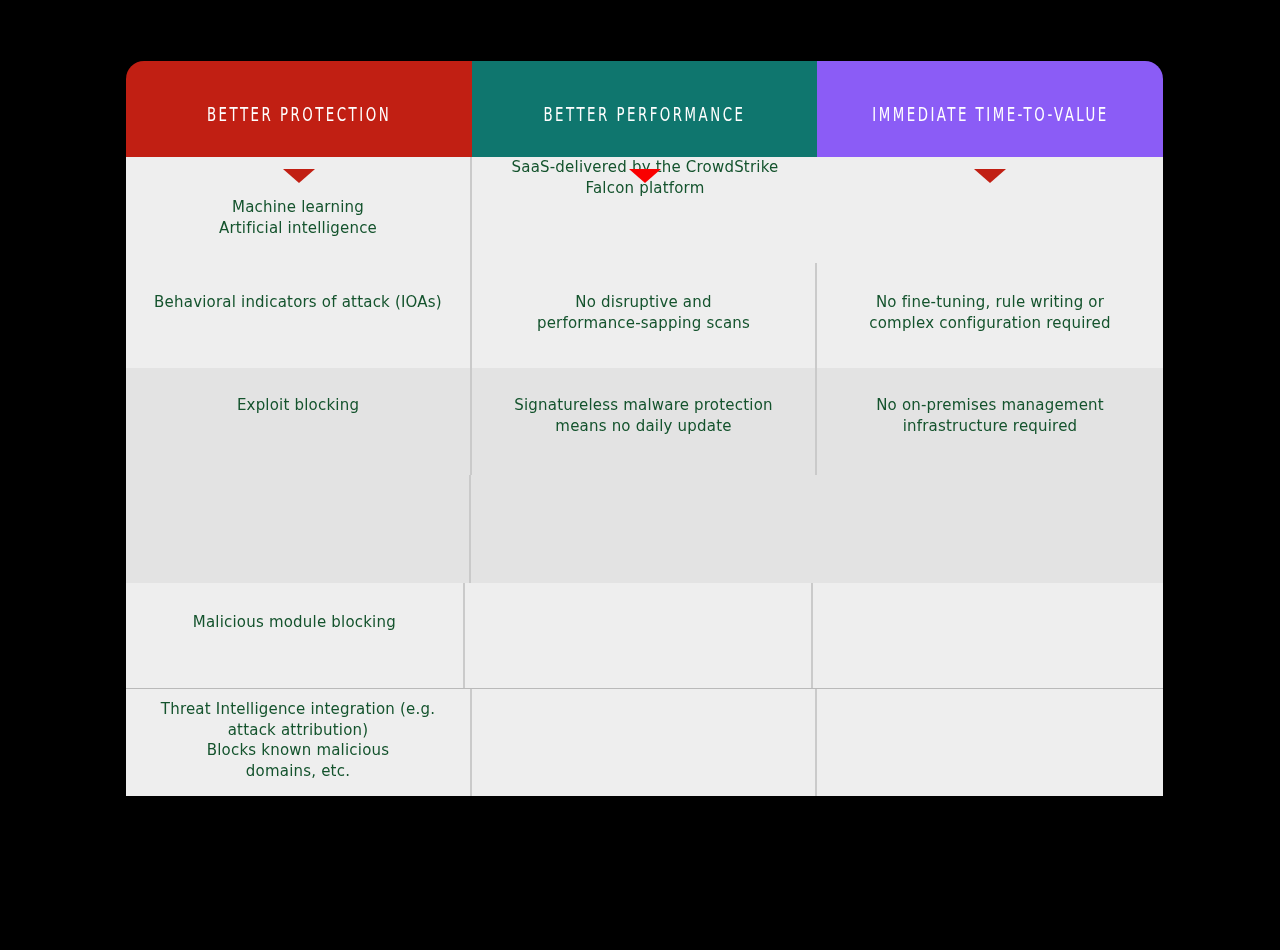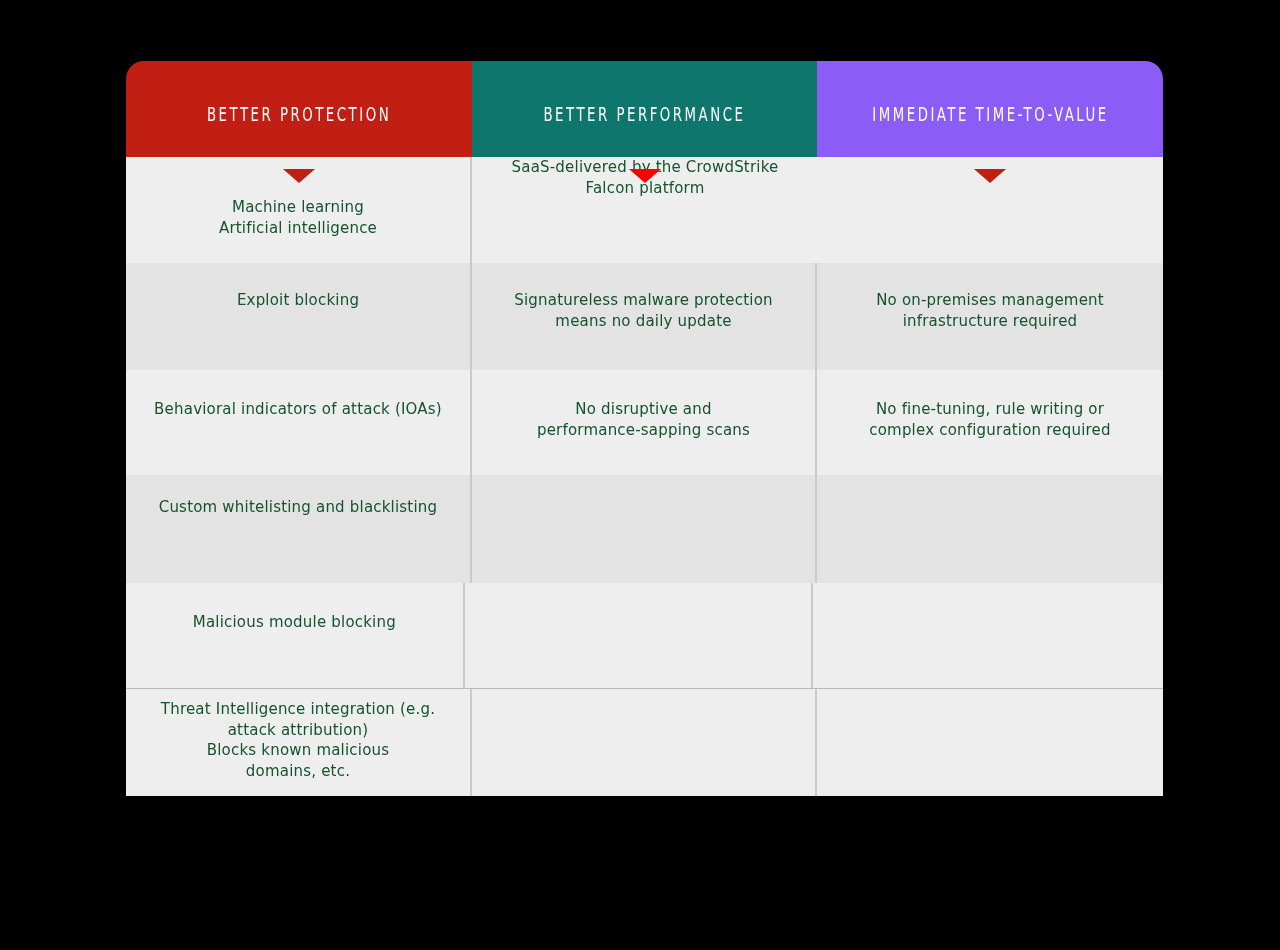--- a/index.html
+++ b/index.html
@@ -120,38 +120,37 @@
 
   <div class="body">
 
     <div class="row light" style="height:106px;">
       <div class="cell c0" style="padding-top:40px;">Machine learning
 Artificial intelligence</div>
       <div class="cell c2" style="">SaaS-delivered by the CrowdStrike
 Falcon platform</div>
     </div>
 
+    <div class="row light" style="height:105px;">
+      <div class="cell c0" style="padding-top:29px;">Behavioral indicators of attack (IOAs)</div>
+      <div class="cell c1" style="padding-top:29px;">No disruptive and
+performance-sapping scans</div>
+      <div class="cell c2" style="padding-top:29px;">No fine-tuning, rule writing or
+complex configuration required</div>
+    </div>
+
     <div class="row dark" style="height:107px;">
       <div class="cell c0" style="padding-top:27px;">Exploit blocking</div>
       <div class="cell c1" style="padding-top:27px;">Signatureless malware protection
 means no daily update</div>
       <div class="cell c2" style="padding-top:27px;">No on-premises management
 infrastructure required</div>
     </div>
 
-    <div class="row light" style="height:105px;">
-      <div class="cell c0" style="padding-top:29px;">Behavioral indicators of attack (IOAs)</div>
-      <div class="cell c1" style="padding-top:29px;">No disruptive and
-performance-sapping scans</div>
-      <div class="cell c2" style="padding-top:29px;">No fine-tuning, rule writing or
-complex configuration required</div>
-    </div>
-
     <div class="row dark" style="height:108px;">
-      <div class="cell c0" style="padding-top:22px;">Custom whitelisting and blacklisting</div>
       <div class="cell c1" style="padding-top:9px;"></div>
     </div>
 
     <div class="row light border-bottom" style="height:106px;gap:11px;">
       <div class="cell c0" style="padding-top:29px;">Malicious module blocking</div>
       <div class="cell c1" style="padding-top:29px;"></div>
       <div class="cell c2" style="padding-top:29px;"></div>
     </div>
 
 

